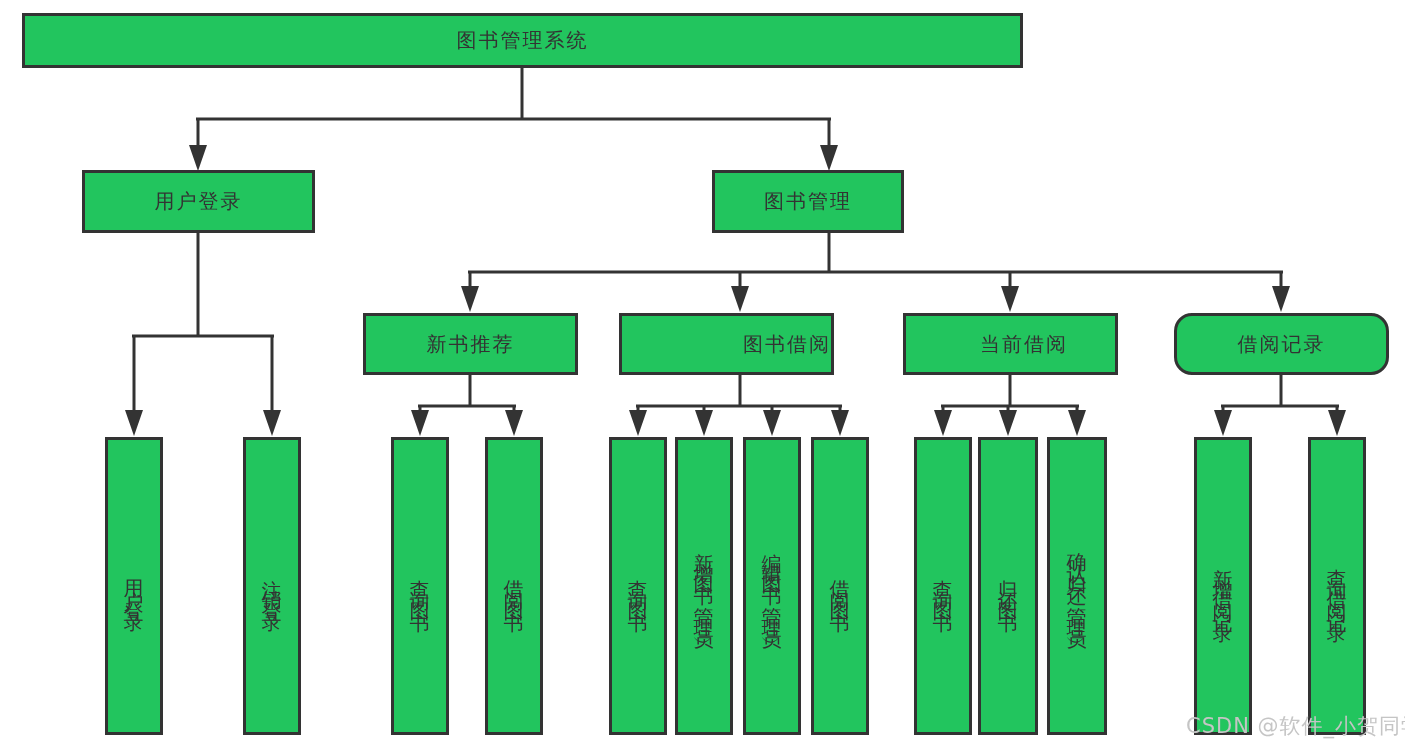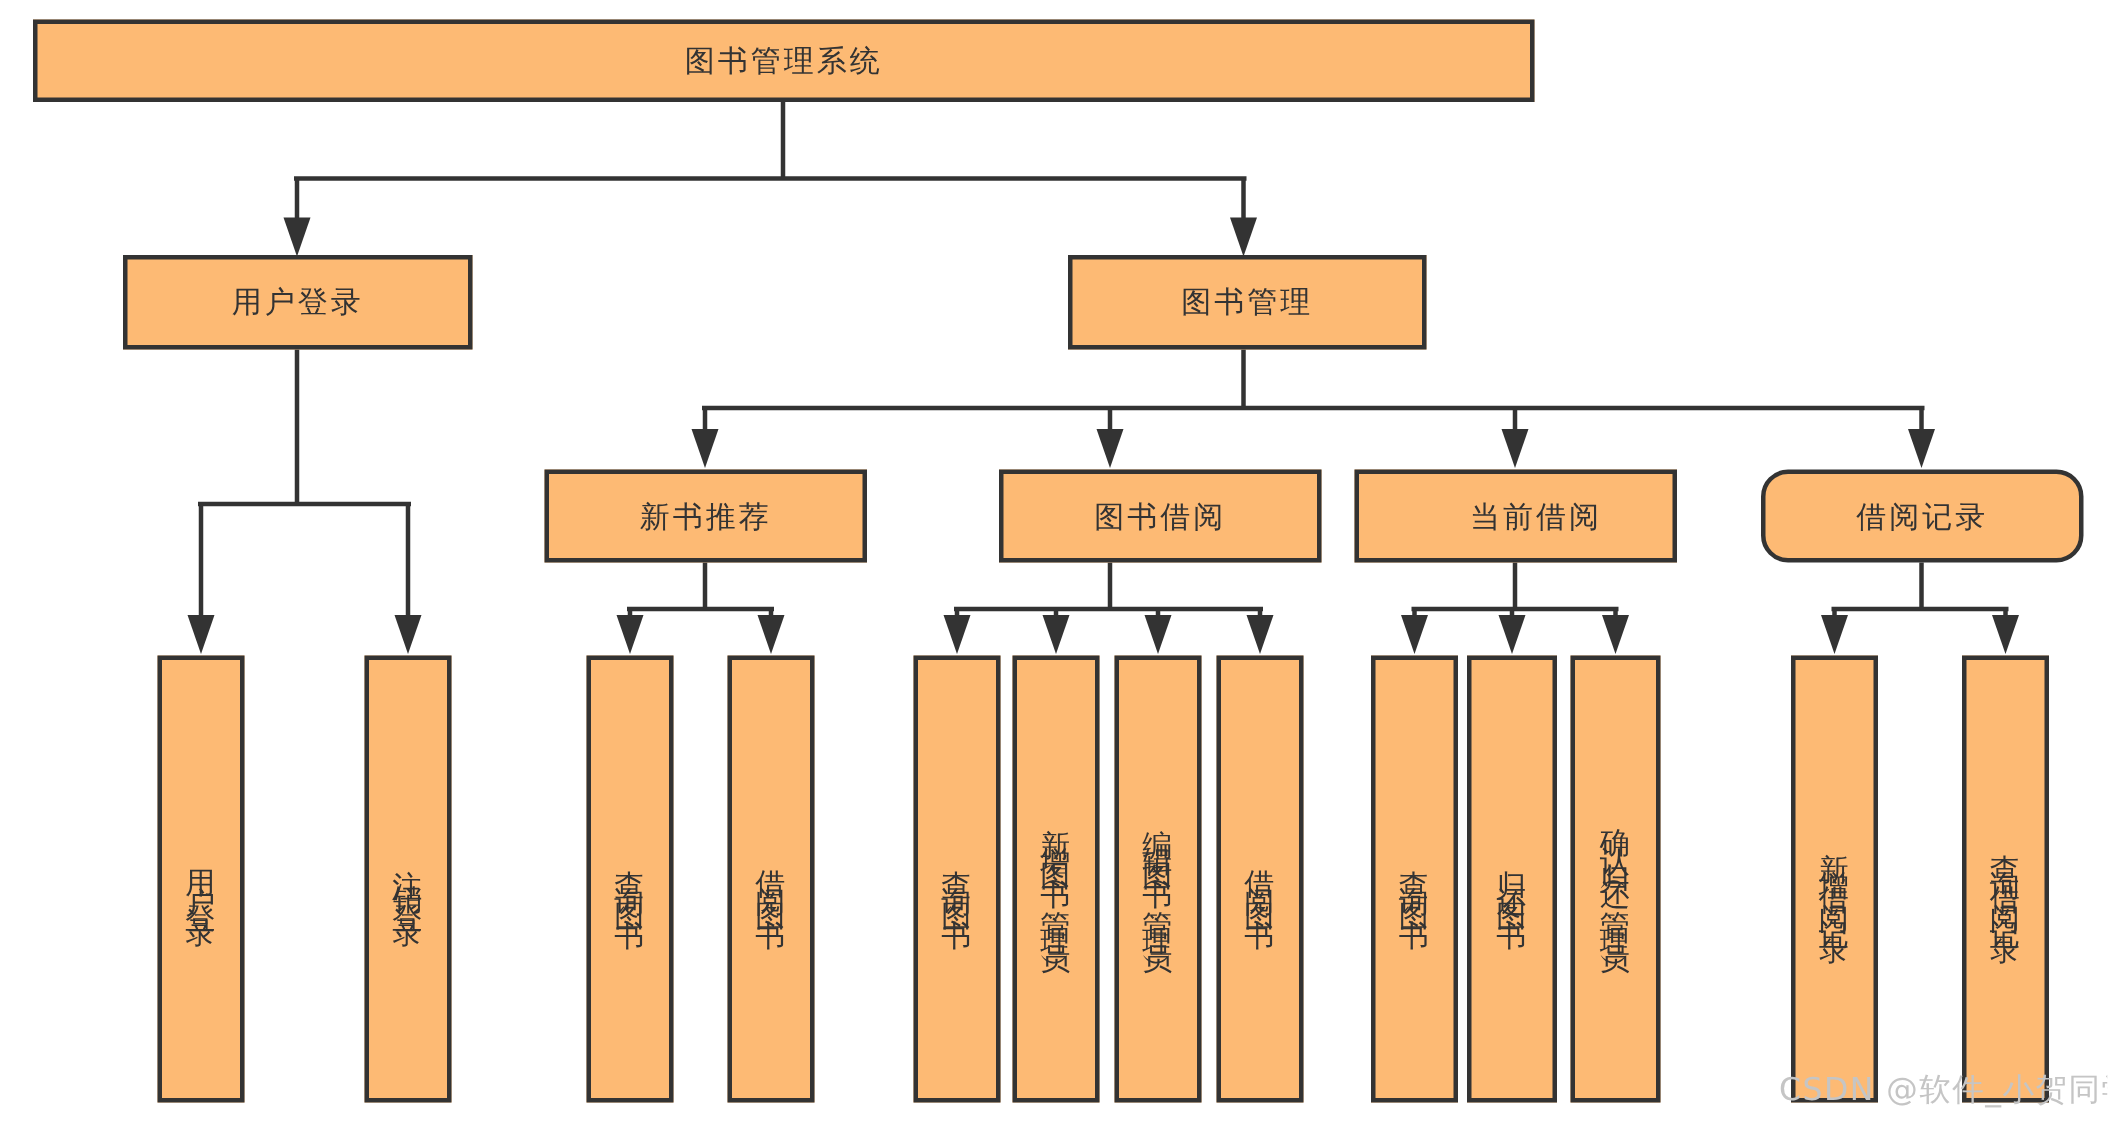--- a/index.html
+++ b/index.html
@@ -5,36 +5,36 @@
   html,body { margin:0; padding:0; background:#fff; }
   .stage {
     position:relative; width:1405px; height:747px; background:var(--bg,#fff);
     font-family:"DejaVu Sans","Liberation Sans",sans-serif; overflow:hidden;
   }
   svg.connectors { position:absolute; left:0; top:0; z-index:0; }
   svg.connectors line { stroke:var(--line,#333); stroke-width:3; }
   svg.connectors polygon { fill:var(--line,#333); }
   .box {
     position:absolute; box-sizing:border-box; z-index:1;
-    border:3px solid var(--line,#333); background:#fdba74;
+    border:3px solid var(--line,#333); background:#22c55e;
     display:flex; align-items:center; justify-content:center;
     color:var(--text,#333); font-size:20px; letter-spacing:2px;
     white-space:nowrap;
   }
   .leaf { letter-spacing:0; }
   .leaf .vtext {
     writing-mode:vertical-rl; text-orientation:mixed;
     letter-spacing:11px; line-height:1; font-size:20px; color:var(--text,#333);
   }
   
   .n-root { left:22px;  top:13px;  width:1001px; height:55px; }
   .n-l2a  { left:82px;  top:170px; width:233px;  height:63px; }
-  .n-l2b  { left:712px; top:170px; width:239px;  height:63px; }
+  .n-l2b  { left:712px; top:170px; width:192px;  height:63px; }
   .n-l3   { top:313px; height:62px; width:215px; }
-  .n-l3a  { left:363px; }  .n-l3b { left:666px; }
+  .n-l3a  { left:363px; }  .n-l3b { left:619px;justify-content:flex-end; }
   .n-l3c  { left:903px;padding-left:27px; }  .n-l3d { left:1174px;border-radius:18px; }
   .leaf   { top:437px; height:298px; width:58px; }
   .lf1  { left:105px; }  .lf2  { left:243px; }
   .lf3  { left:391px; }  .lf4  { left:485px; }
   .lf5  { left:609px; }  .lf6  { left:675px; }
   .lf7  { left:743px; }  .lf8  { left:811px; }
   .lf9  { left:914px; }  .lf10 { left:978px; width:60px; }
   .lf11 { left:1047px; width:60px; }
   .lf12 { left:1194px; } .lf13 { left:1308px; }
   .watermark {

